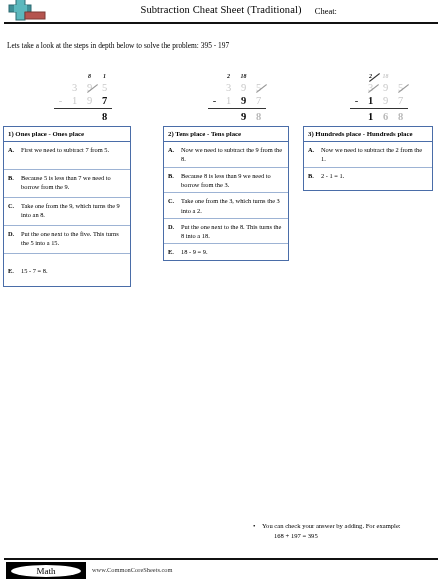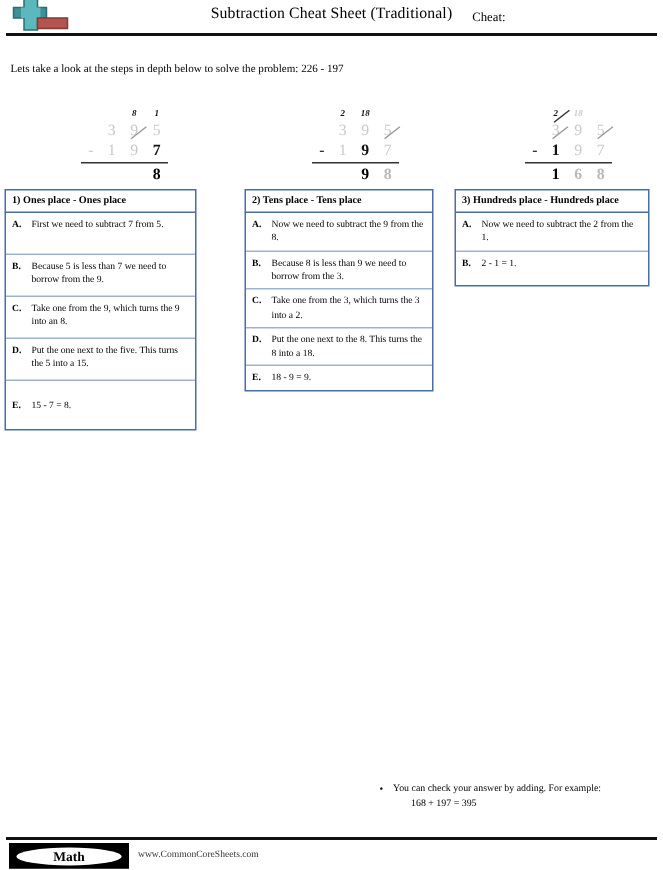--- a/index.html
+++ b/index.html
@@ -125,21 +125,21 @@
   .foot-rule{position:absolute;left:4px;right:4px;top:0;height:2px;background:#111;}
   .badge{
     position:absolute;left:6px;top:4px;width:78px;height:15px;
     border:1px solid #000;background:#000;
     display:flex;align-items:center;justify-content:center;
   }
   .badge-inner{
     width:70px;height:12px;border-radius:50%;
     background:#fff;
     display:flex;align-items:center;justify-content:center;
-    font-size:9px;font-weight:bold;
+    font-size:9px;font-weight:normal;
   }
   .site{
     position:absolute;left:92px;top:8px;
     font-size:6.4px;color:#333;
   }
 </style>
 </head>
 <body>
 
 <div class="header">
@@ -148,21 +148,21 @@
     <rect x="12" y="1" width="9" height="21" fill="#5cb8bd" stroke="#2d6b72" stroke-width="1"></rect>
     <rect x="10" y="7" width="13" height="7" fill="#5cb8bd"></rect>
     <rect x="21" y="14" width="20" height="7" fill="#b5544f" stroke="#7e3b37" stroke-width="1"></rect>
   </svg>
   <div class="title">Subtraction Cheat Sheet (Traditional)</div>
   <div class="name-label">Cheat:</div>
   <div class="hrule"></div>
 </div>
 
 <div class="intro">
-  <div>Lets take a look at the steps in depth below to solve the problem: 226 - 197</div>
+  <div>Lets take a look at the steps in depth below to solve the problem: 395 - 197</div>
 </div>
 
 <div class="problems">
 
   <div class="problem p1">
     <div class="prob-grid">
       <div class="carry-row"></div>
       <div class="carry-row"></div>
       <div class="carry-row dark">8</div>
       <div class="carry-row dark">1</div>

